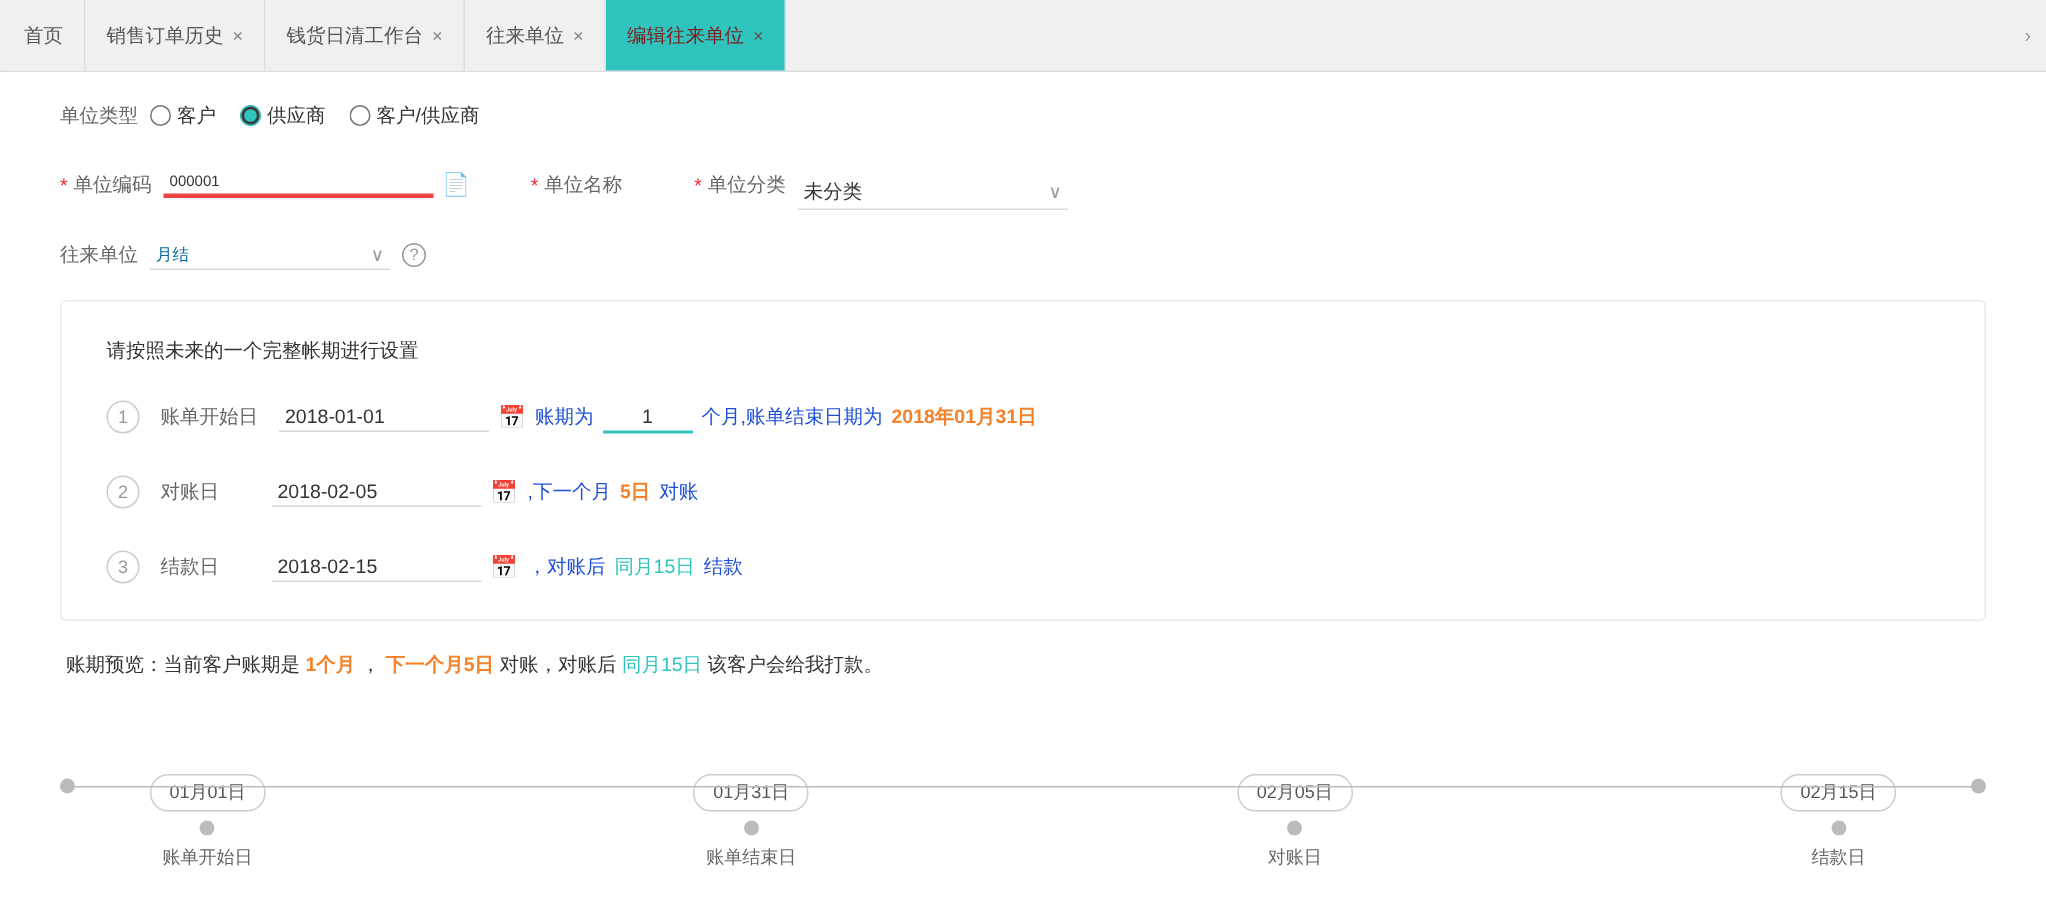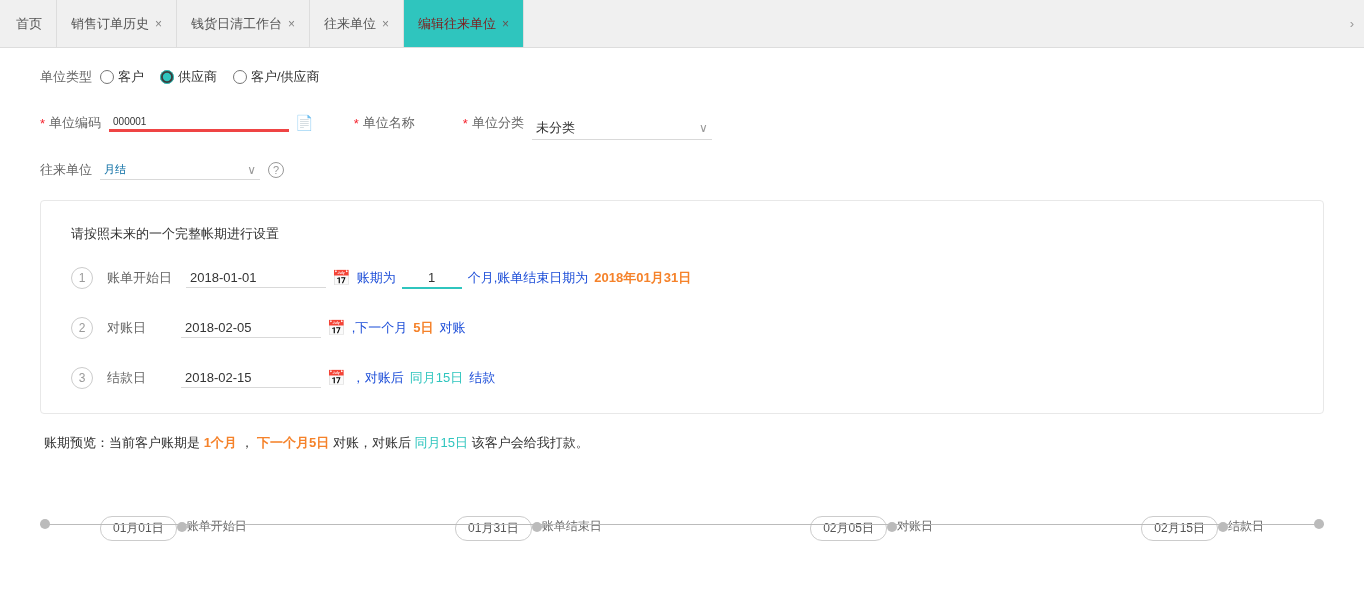--- a/index.html
+++ b/index.html
@@ -235,22 +235,22 @@
       padding: 0 4px;
     }
 
     
     .timeline-wrapper {
       position: relative;
       padding: 10px 0 30px;
     }
     .tl-item {
       display: flex;
-      flex-direction: row;
-      align-items: flex-start;
+      flex-direction: column;
+      align-items: center;
     }
     .tl-bubble {
       border: 1px solid #ccc;
       border-radius: 12px;
       padding: 3px 12px;
       font-size: 12px;
       color: #555;
       background: #fff;
       white-space: nowrap;
     }

